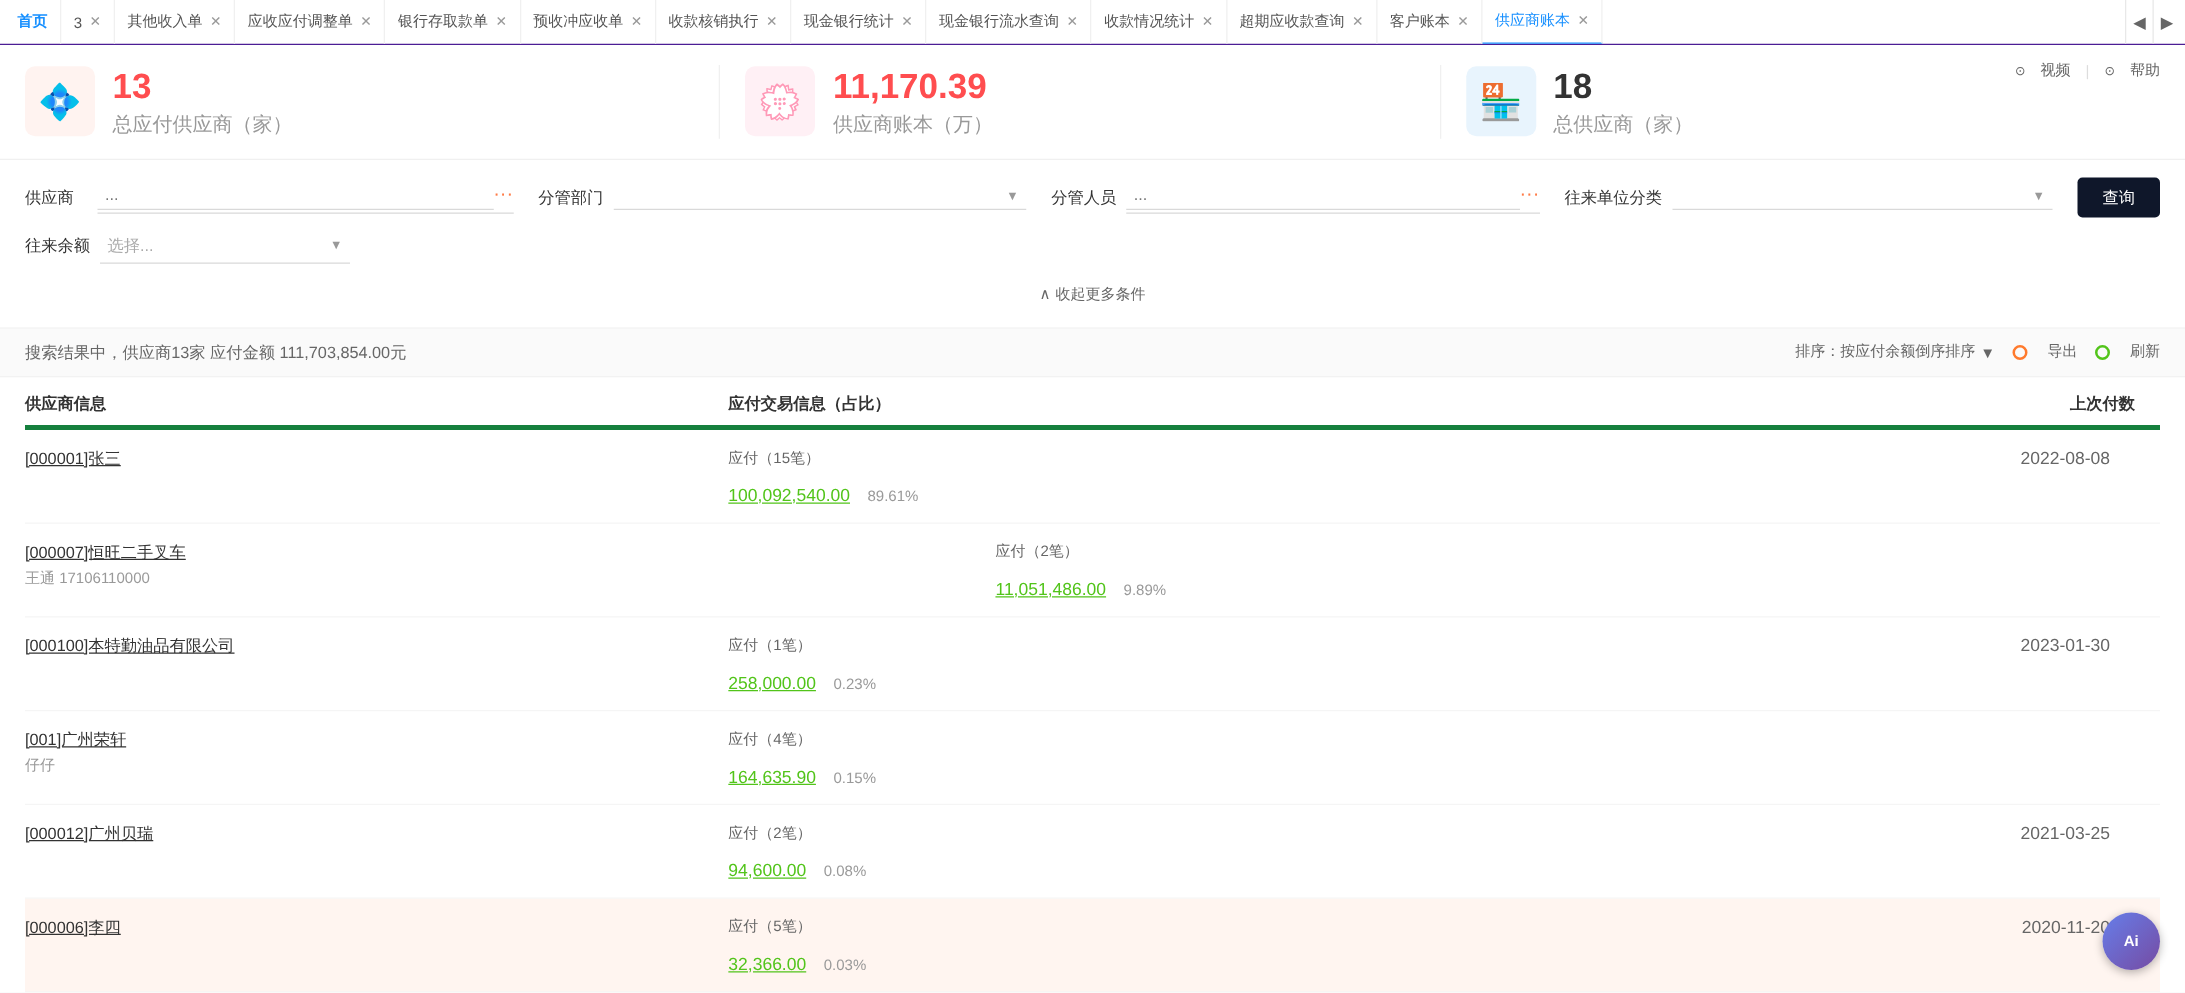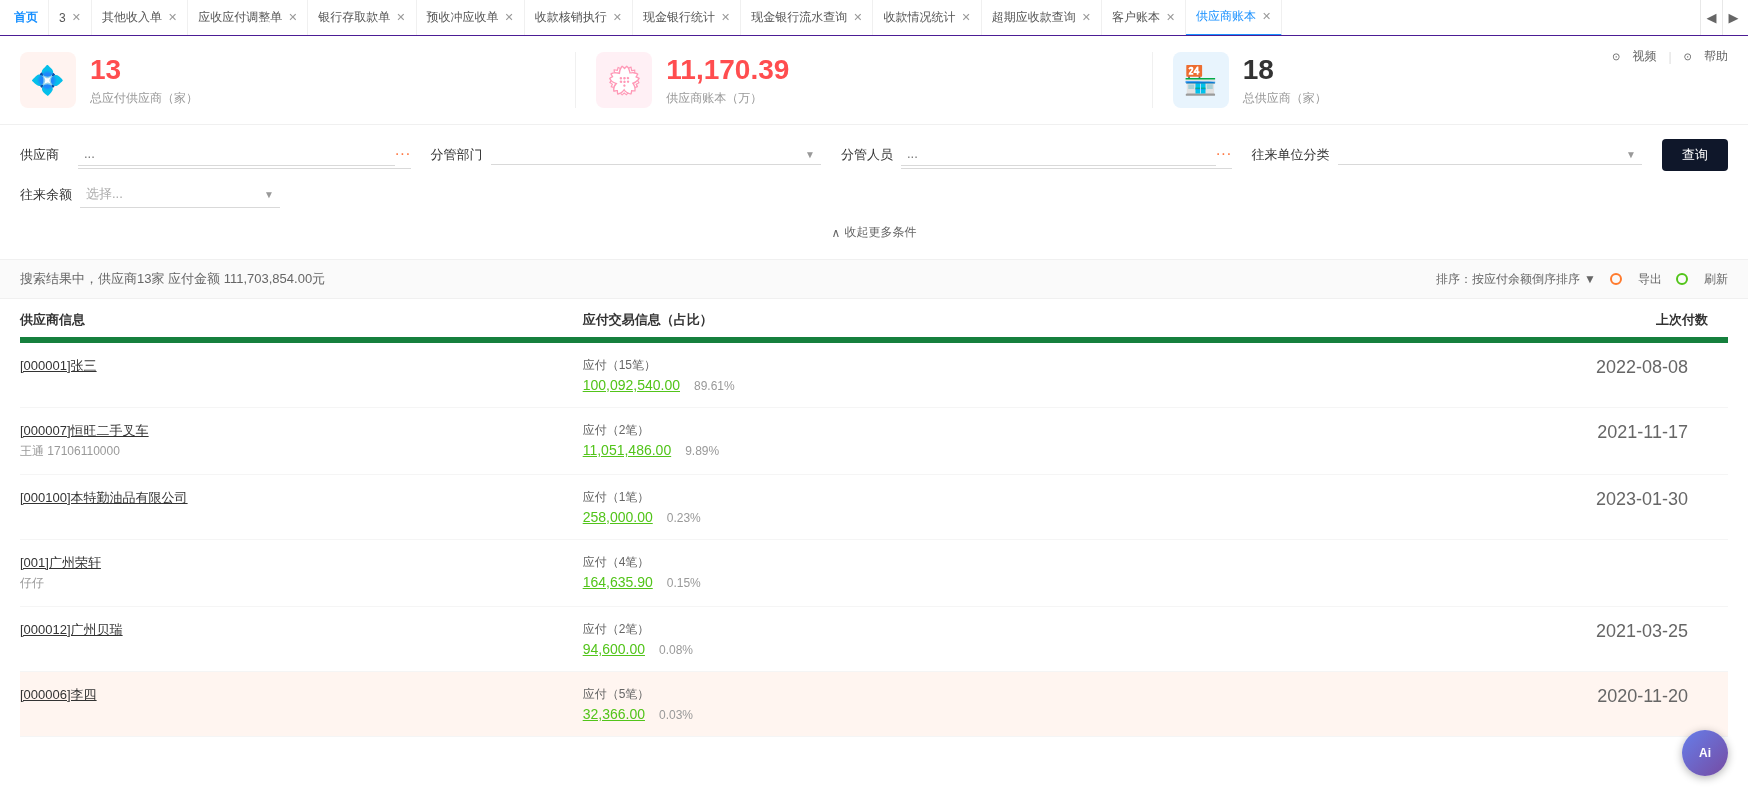--- a/index.html
+++ b/index.html
@@ -80,21 +80,21 @@
     .stat-icon.blue { background: #e8f4fd; color: #4aa3d4; }
     .stat-text { flex: 1; }
     .stat-number {
       font-size: 28px;
       font-weight: bold;
       color: #ff4d4f;
       line-height: 1.2;
     }
     .stat-number.dark { color: #333; }
     .stat-label {
-      font-size: 12px;
+      font-size: 16px;
       color: #999;
       margin-top: 4px;
     }
     .header-actions {
       position: absolute;
       top: 12px; right: 20px;
       display: flex; gap: 12px;
       font-size: 12px; color: #666;
       align-items: center;
     }
@@ -207,21 +207,21 @@
     
     .data-table {
       width: 100%;
       padding: 0 20px;
       background: #fff;
     }
     .table-header {
       display: flex;
       align-items: center;
       padding: 12px 0 8px;
-      border-bottom: 6px solid #15803d;
+      border-bottom: 4px solid #15803d;
       font-weight: bold;
       font-size: 13px;
       color: #333;
     }
     .col-supplier { flex: 2.5; }
     .col-transaction { flex: 3; }
     .col-last-payment { flex: 2; text-align: right; padding-right: 20px; }
 
     .table-row {
       display: flex;
@@ -234,32 +234,32 @@
       color: #333;
       text-decoration: underline;
       cursor: pointer;
       font-size: 13px;
     }
     .supplier-sub {
       font-size: 12px;
       color: #999;
       margin-top: 3px;
     }
-    .transaction-info { display: flex; flex-direction: column; gap: 3px; }
+    .transaction-info { display: flex; flex-direction: column; gap: 13px; }
     .trans-label { font-size: 12px; color: #666; }
     .trans-amount {
       font-size: 14px;
       color: #52c41a;
       font-weight: 400;
       text-decoration: underline;
       cursor: pointer;
     }
     .trans-percent { font-size: 12px; color: #999; margin-left: 14px; }
     .trans-row { display: flex; align-items: baseline; }
-    .last-payment { font-size: 18px; color: #666; text-align: right; padding-right: 20px; padding-top: 4px; }
+    .last-payment { font-size: 14px; color: #666; text-align: right; padding-right: 20px; padding-top: 4px; }
   </style>
 </head>
 <body>
 
 <div class="top-nav">
   <div class="nav-tab home">
     <span>首页</span>
   </div>
   <div class="nav-tab">
     <span>3</span>
@@ -455,23 +455,20 @@
       </div>
       <div class="col-transaction">
         <div class="transaction-info">
           <span class="trans-label">应付（2笔）</span>
           <div class="trans-row">
             <span class="trans-amount">11,051,486.00</span>
             <span class="trans-percent">9.89%</span>
           </div>
         </div>
       </div>
-      <div class="col-last-payment">
-        <span class="last-payment">2021-11-17</span>
-      </div>
     </div>
 
     <div class="table-row" id="row3">
       <div class="col-supplier">
         <span class="supplier-link">[000100]本特勤油品有限公司</span>
       </div>
       <div class="col-transaction">
         <div class="transaction-info">
           <span class="trans-label">应付（1笔）</span>
           <div class="trans-row">

